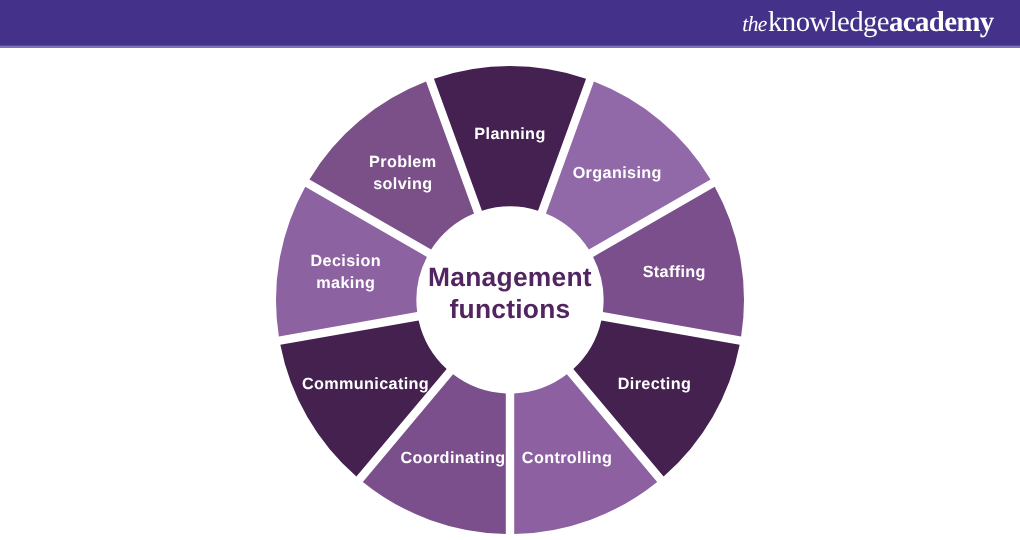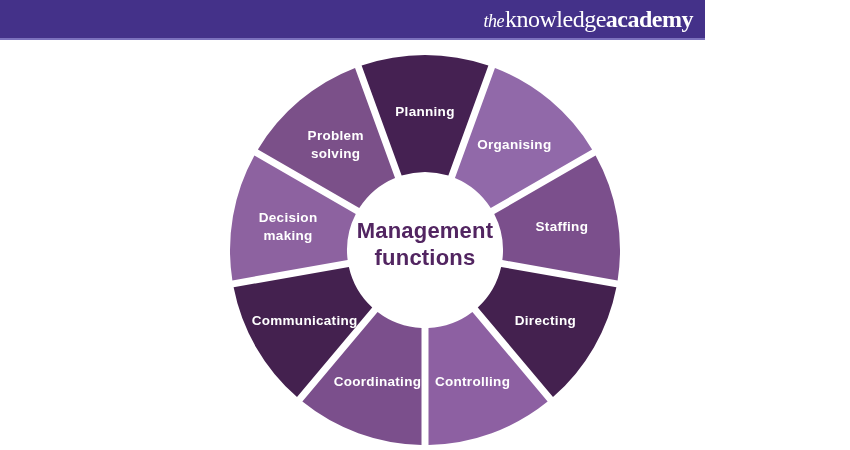--- a/index.html
+++ b/index.html
@@ -2,24 +2,24 @@
 <html><head>
 <meta charset="utf-8">
 <style>
   html,body{margin:0;padding:0;}
   body{
     width:850px;height:450px;position:relative;overflow:hidden;
     background:#ffffff;
     font-family:"Liberation Sans", sans-serif;
   }
   header{
-    position:absolute;top:0;left:0;width:705px;height:40px;
+    position:absolute;top:0;left:0;width:850px;height:40px;
     box-sizing:border-box;
     display:flex;align-items:center;justify-content:flex-end;
-    padding-right:12px;
+    padding-right:22px;
   }
   .logo{
     color:#ffffff;
     font-family:"Liberation Serif", serif;
     font-size:24px;line-height:1;letter-spacing:-0.5px;
     white-space:nowrap;
   }
   .logo-the{font-style:italic;font-size:18px;margin-right:1px;}
   .logo-bold{font-weight:bold;}
   #donut-svg{position:absolute;top:0;left:0;}

